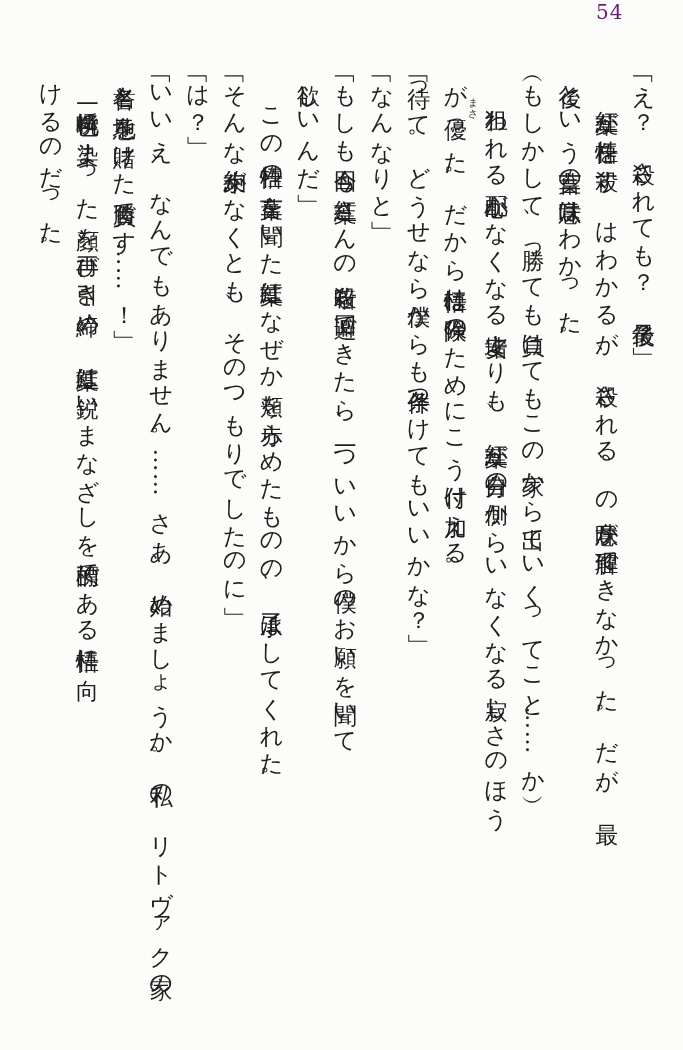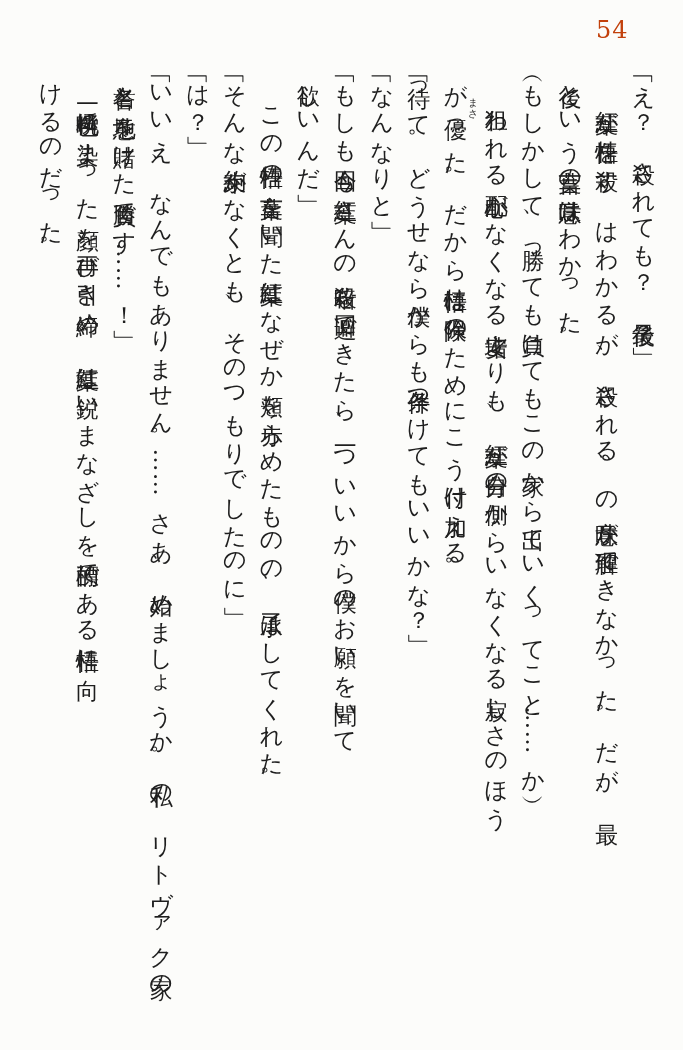--- a/index.html
+++ b/index.html
@@ -10,25 +10,25 @@
   .page {
     position: relative;
     width: 683px;
     height: 1050px;
     background: #fcfcfa;
     overflow: hidden;
     font-family: "DejaVu Serif", "Liberation Serif", serif;
   }
   .page-number {
     position: absolute;
-    top: 16px;
+    top: 0;
     left: 596px;
-    font-size: 24px;
+    font-size: 20px;
     letter-spacing: 1px;
-    color: #c2410c;
+    color: #701a75;
   }
   .text-block {
     position: absolute;
     top: 68px;
     right: 21px;
     height: 927px;
     writing-mode: vertical-rl;
     text-orientation: mixed;
     font-size: 23px;
     line-height: 36.8px;

